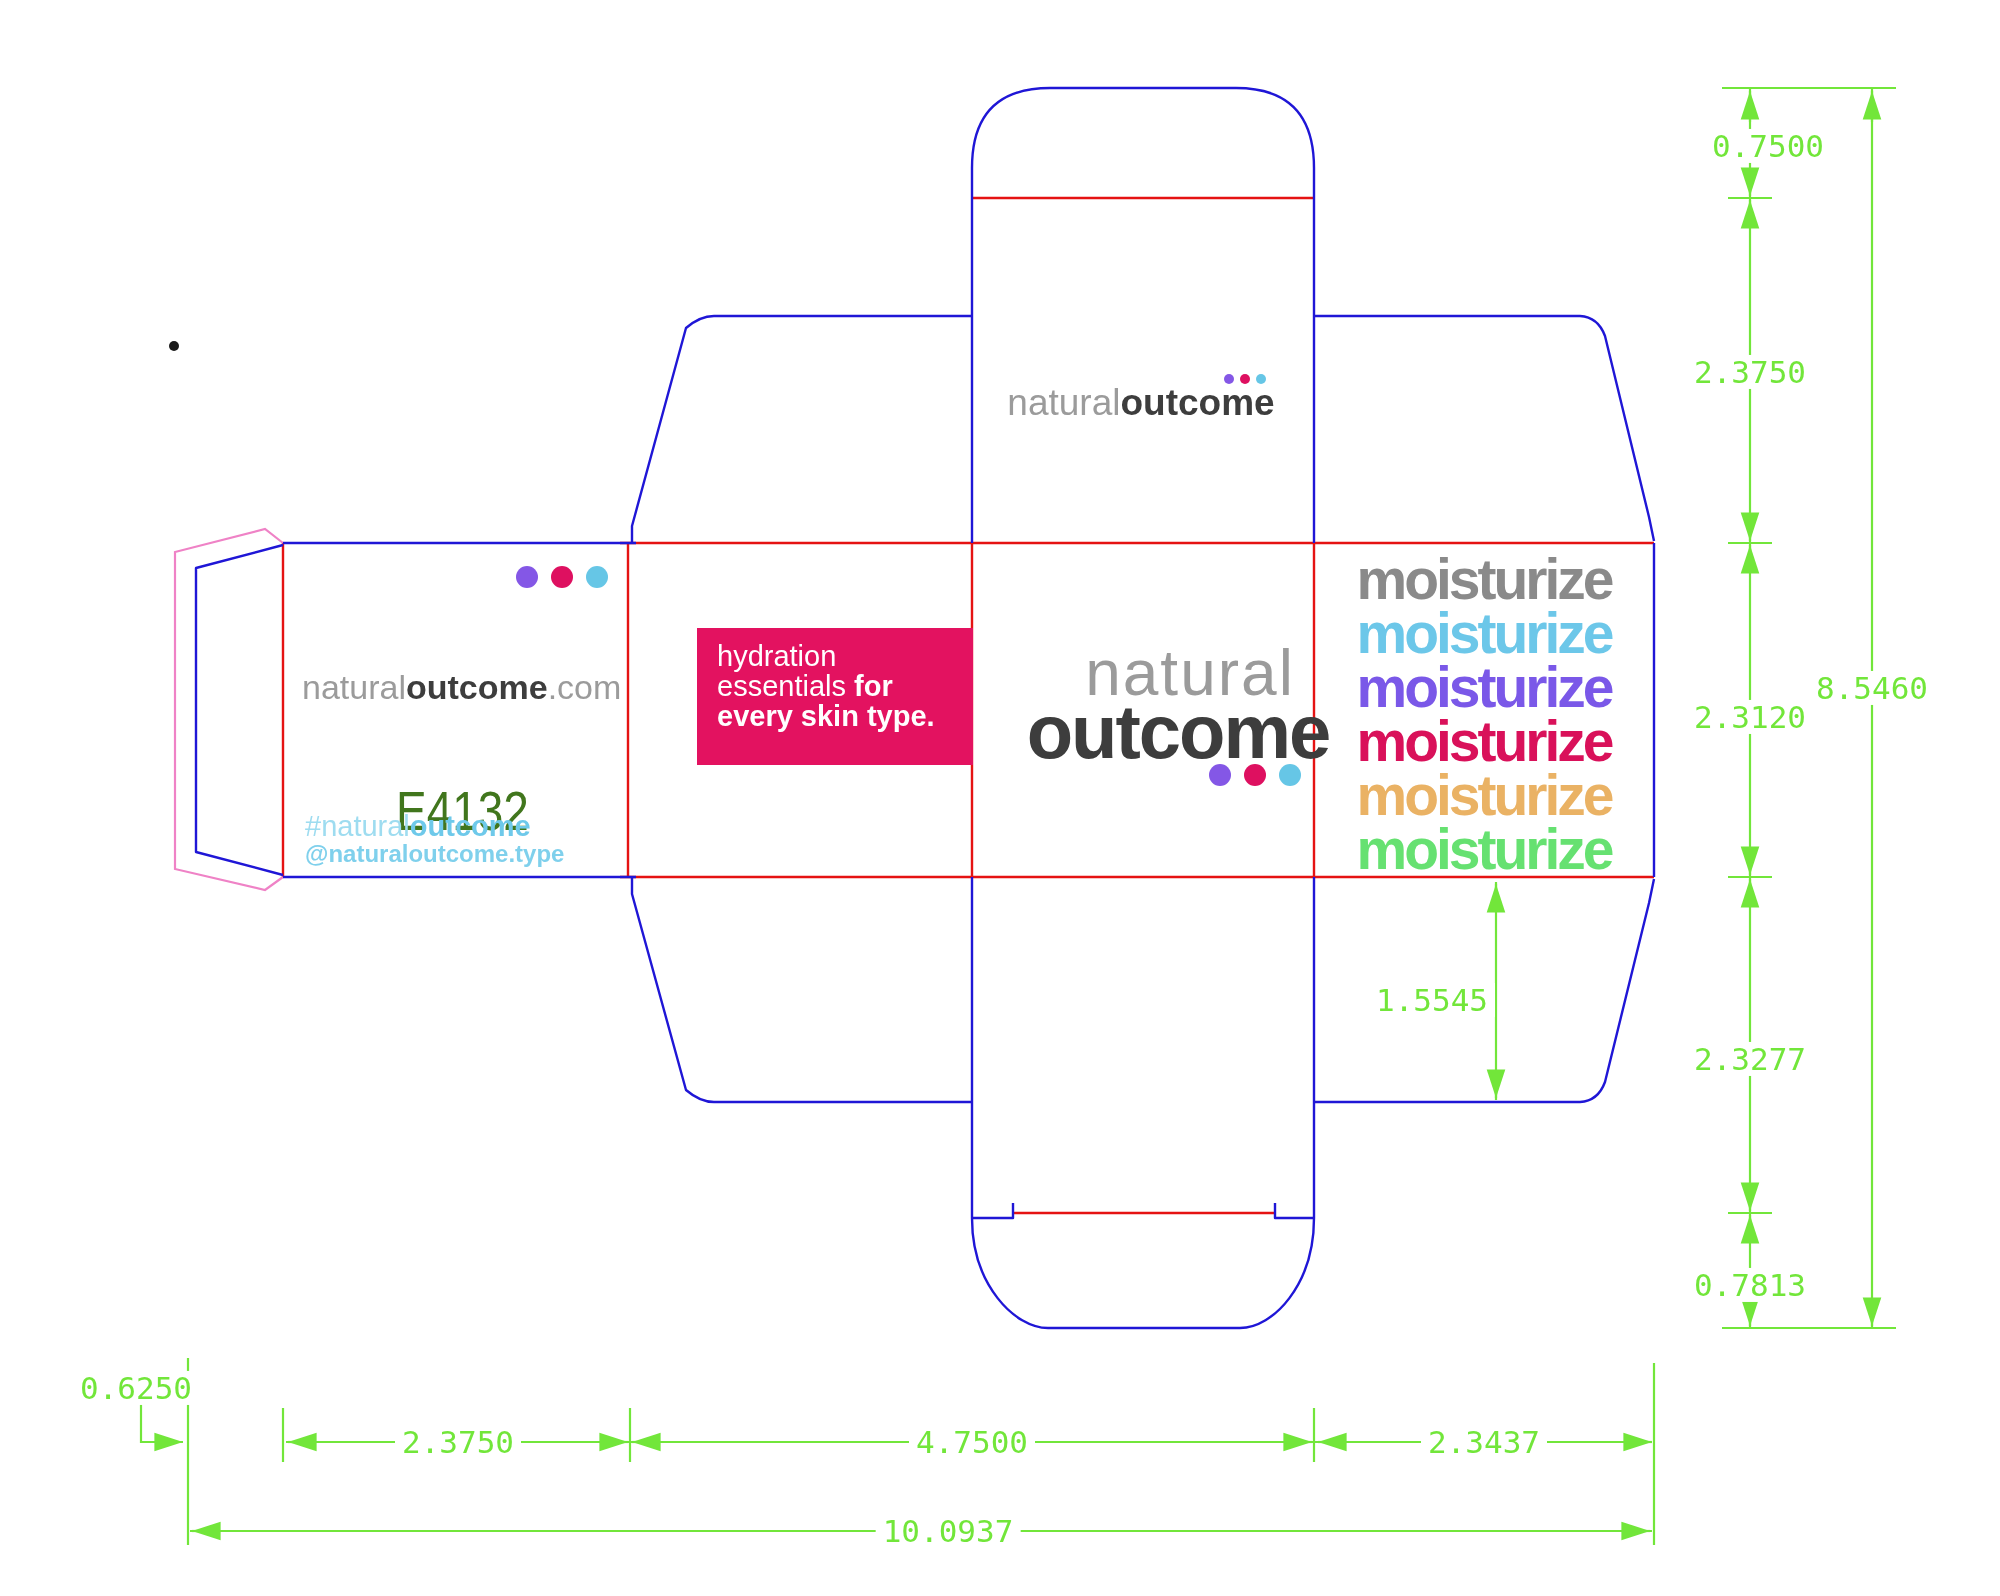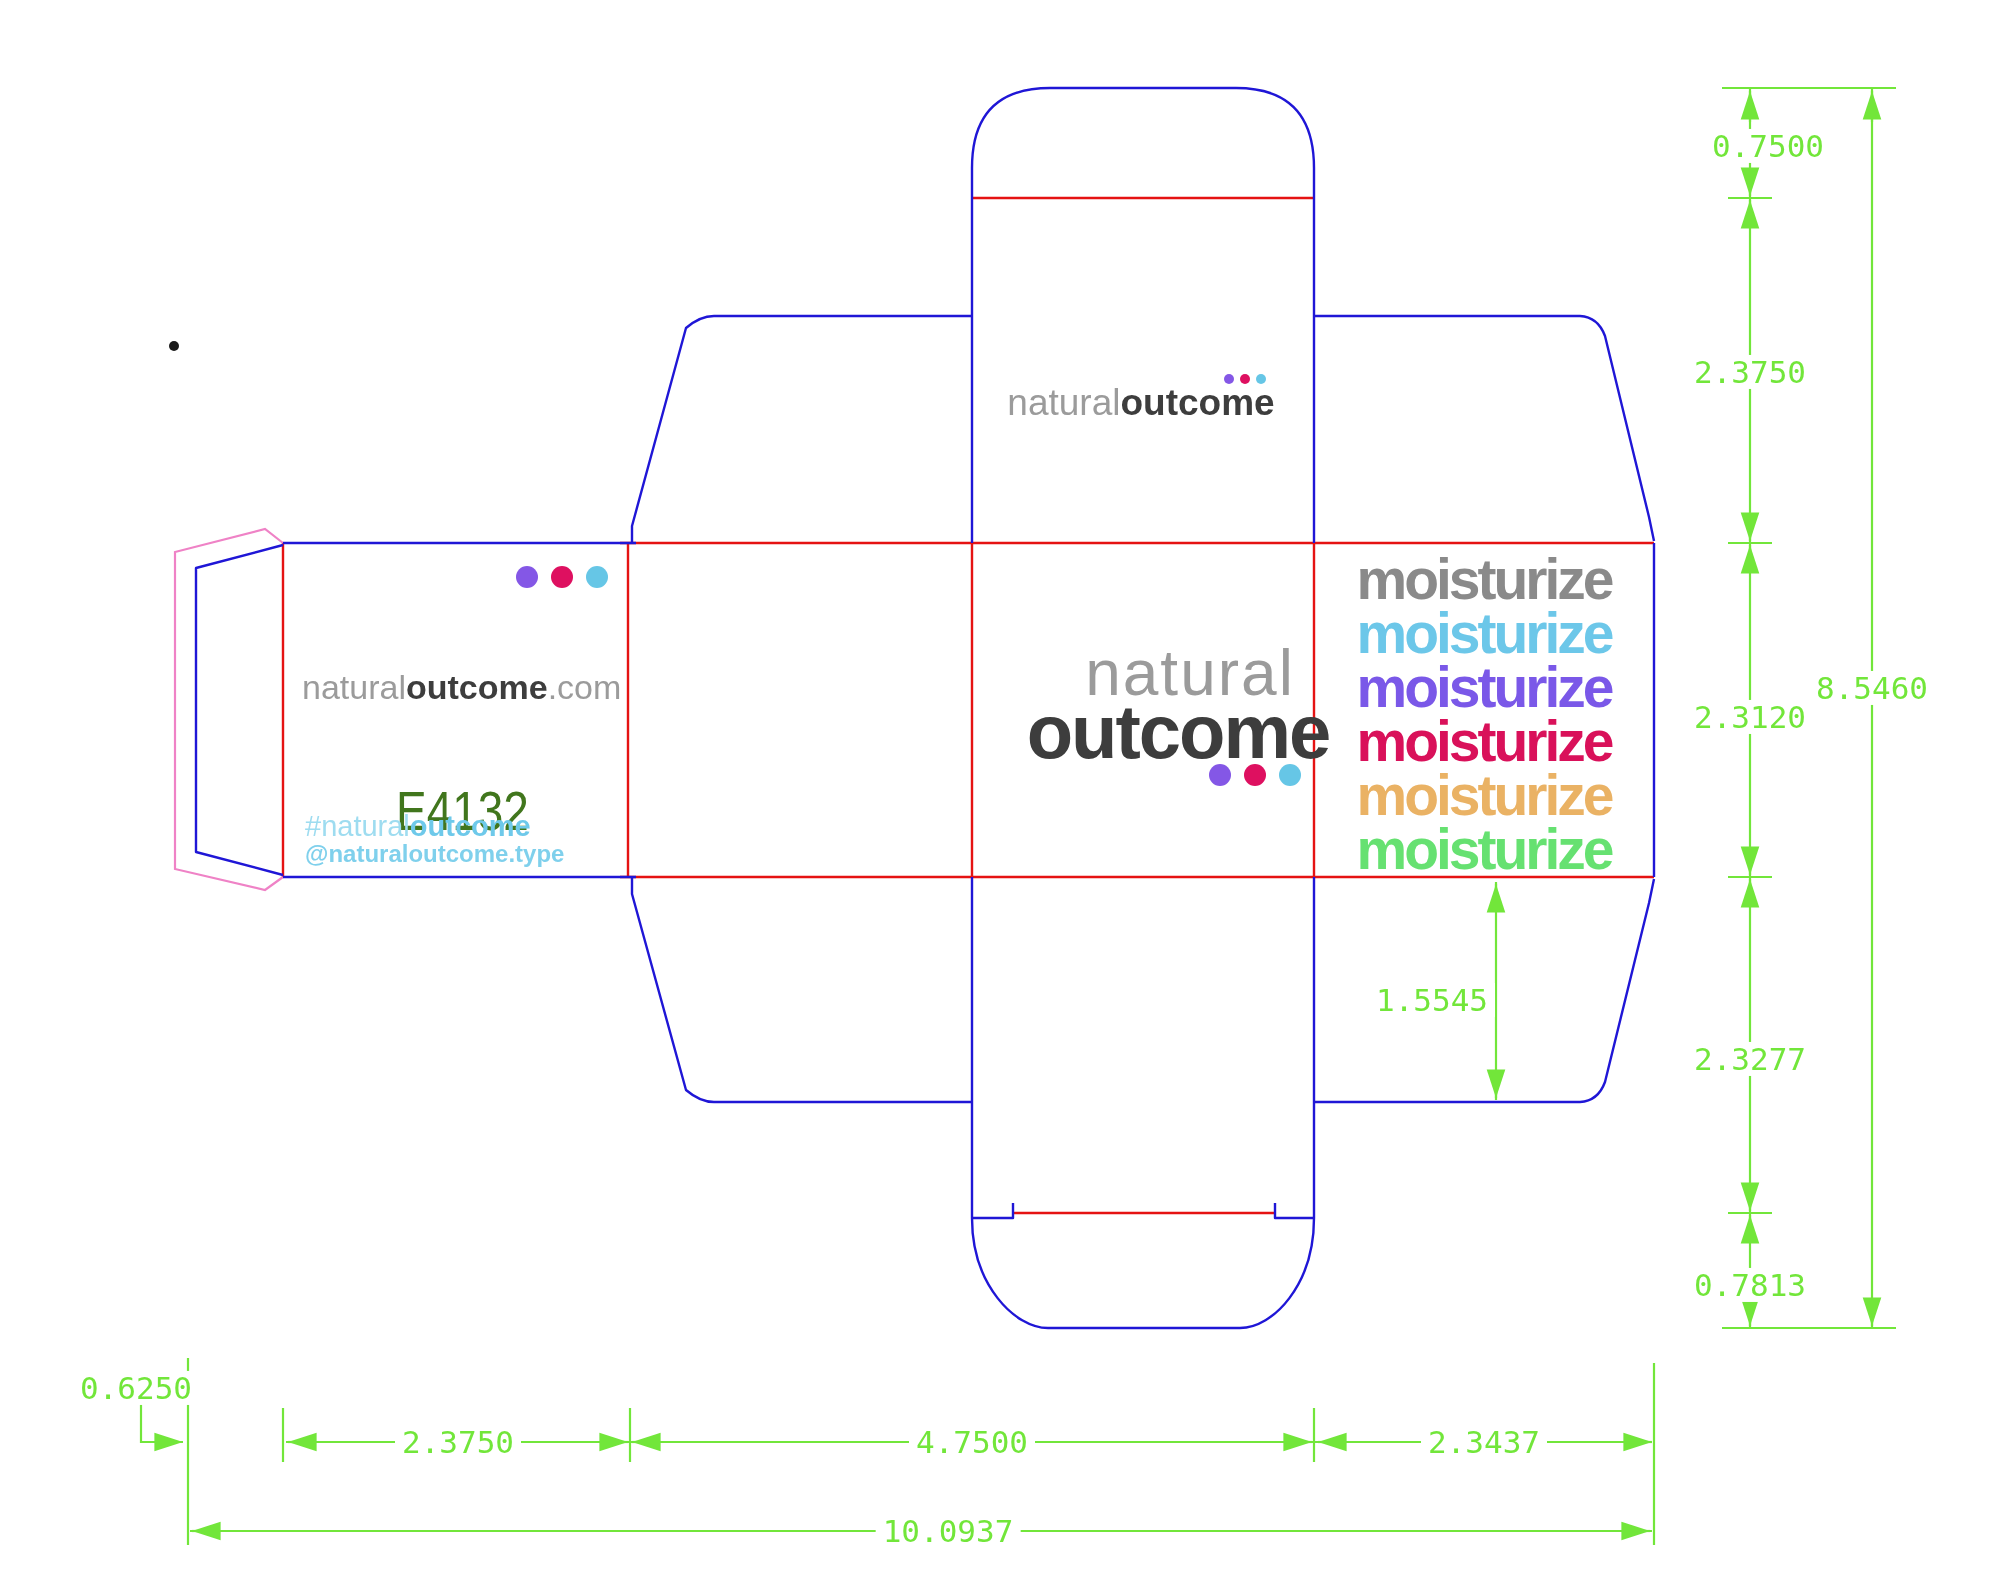--- a/index.html
+++ b/index.html
@@ -150,20 +150,25 @@
     <span class="lt">natural</span><span class="bd">outcome</span><span class="lt">.com</span>
   </div>
   <div class="abs" style="left:396px;top:778px;font-size:56px;font-weight:100;color:#41761d;text-align:center;">
     <span class="skinny">E4132</span>
   </div>
   <div class="abs" style="left:305px;top:810px;font-size:29px;color:#9edcf0;font-weight:bold;">
     <span style="font-weight:100;color:#9edcf0;">#natural</span><span style="color:#6ec9ea;">outcome</span>
   </div>
   <div class="abs" style="left: 305px; top: 840px; font-size: 24px; font-weight: bold; color: rgb(127, 208, 236);">@naturaloutcome.type</div>
 
+  <div class="abs tagbox" style="left: 697px; top: 628px; width: 276px; height: 137px; background: rgb(227, 18, 96);">
+    <div>hydration</div>
+    <div><span>essentials </span><b>for</b></div>
+    <div><b>every skin type.</b></div>
+  </div>
 
   <div class="abs ctrx lt" style="left:1190px;top:636px;font-size:64px;letter-spacing:2px;">natural</div>
   <div class="abs ctrx bd" style="left:1178px;top:688px;font-size:76px;letter-spacing:-2px;">outcome</div>
   <div class="abs dotrow" style="left:1209px;top:764px;gap:13px;">
     <span class="dot" style="width: 22px; height: 22px; color: rgb(132, 87, 230); background: rgb(132, 87, 230);"></span>
     <span class="dot" style="width: 22px; height: 22px; color: rgb(222, 16, 96); background: rgb(222, 16, 96);"></span>
     <span class="dot" style="width: 22px; height: 22px; color: rgb(102, 198, 230); background: rgb(102, 198, 230);"></span>
   </div>
 
   <div class="abs ctrx" style="left:1484px;top:552px;">

